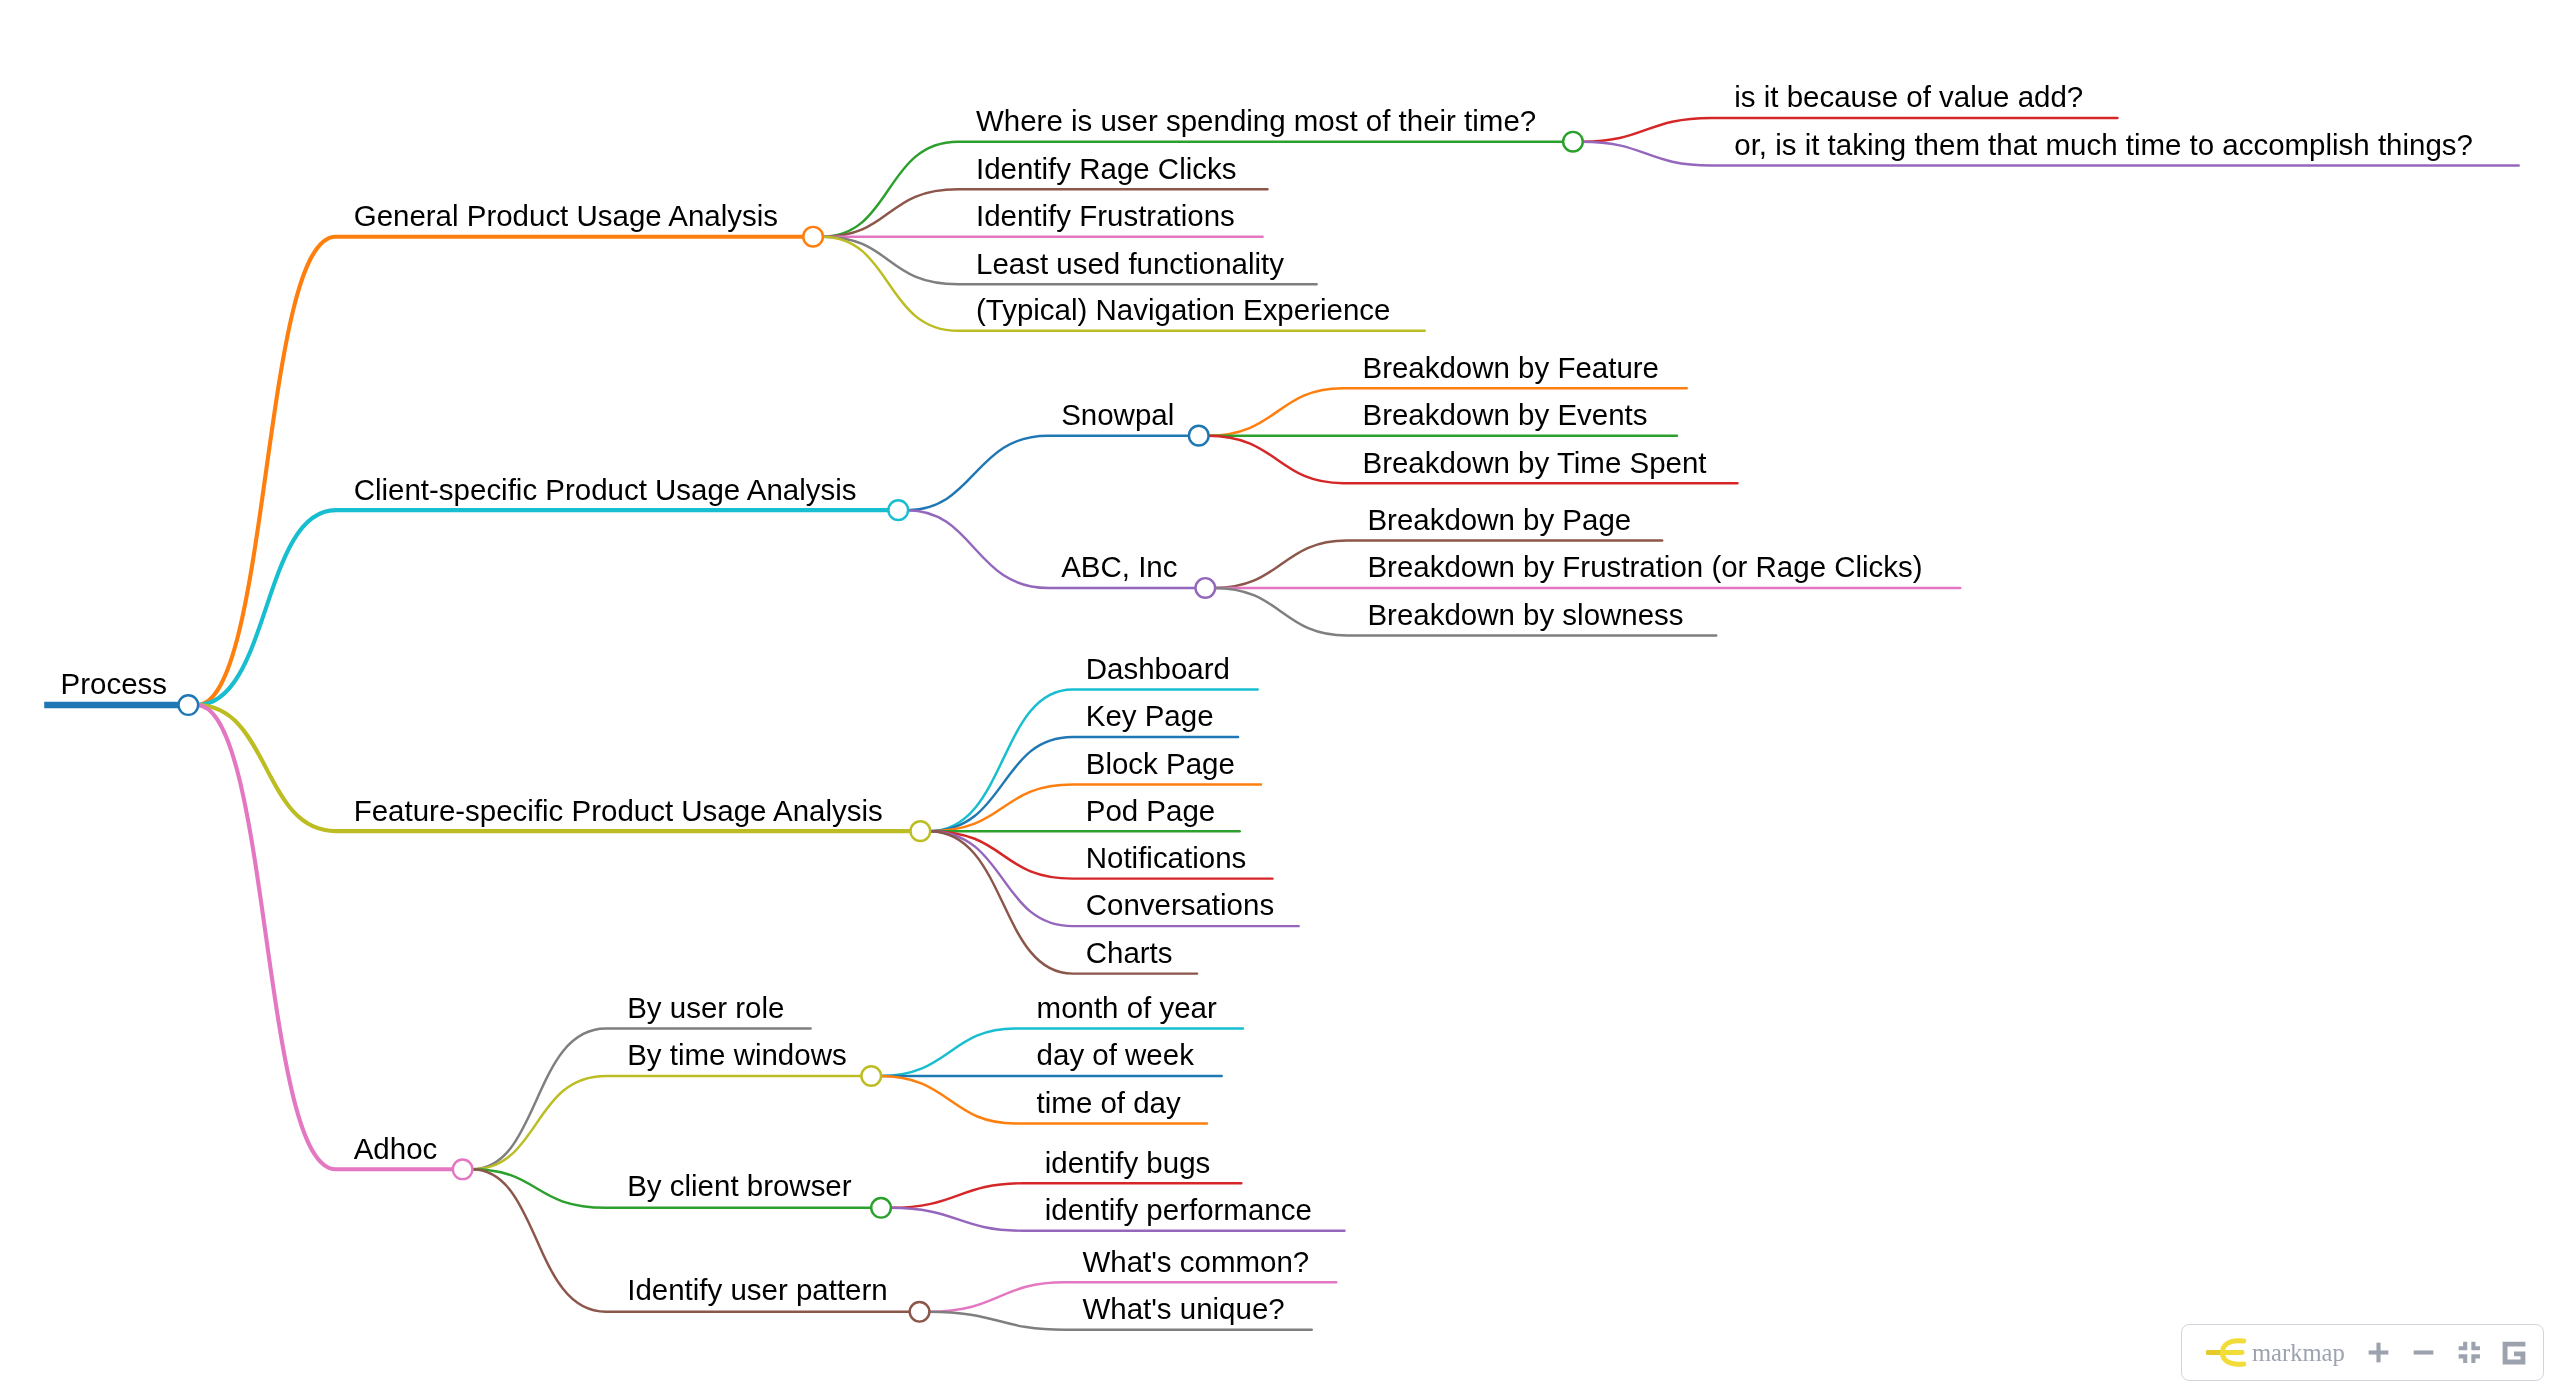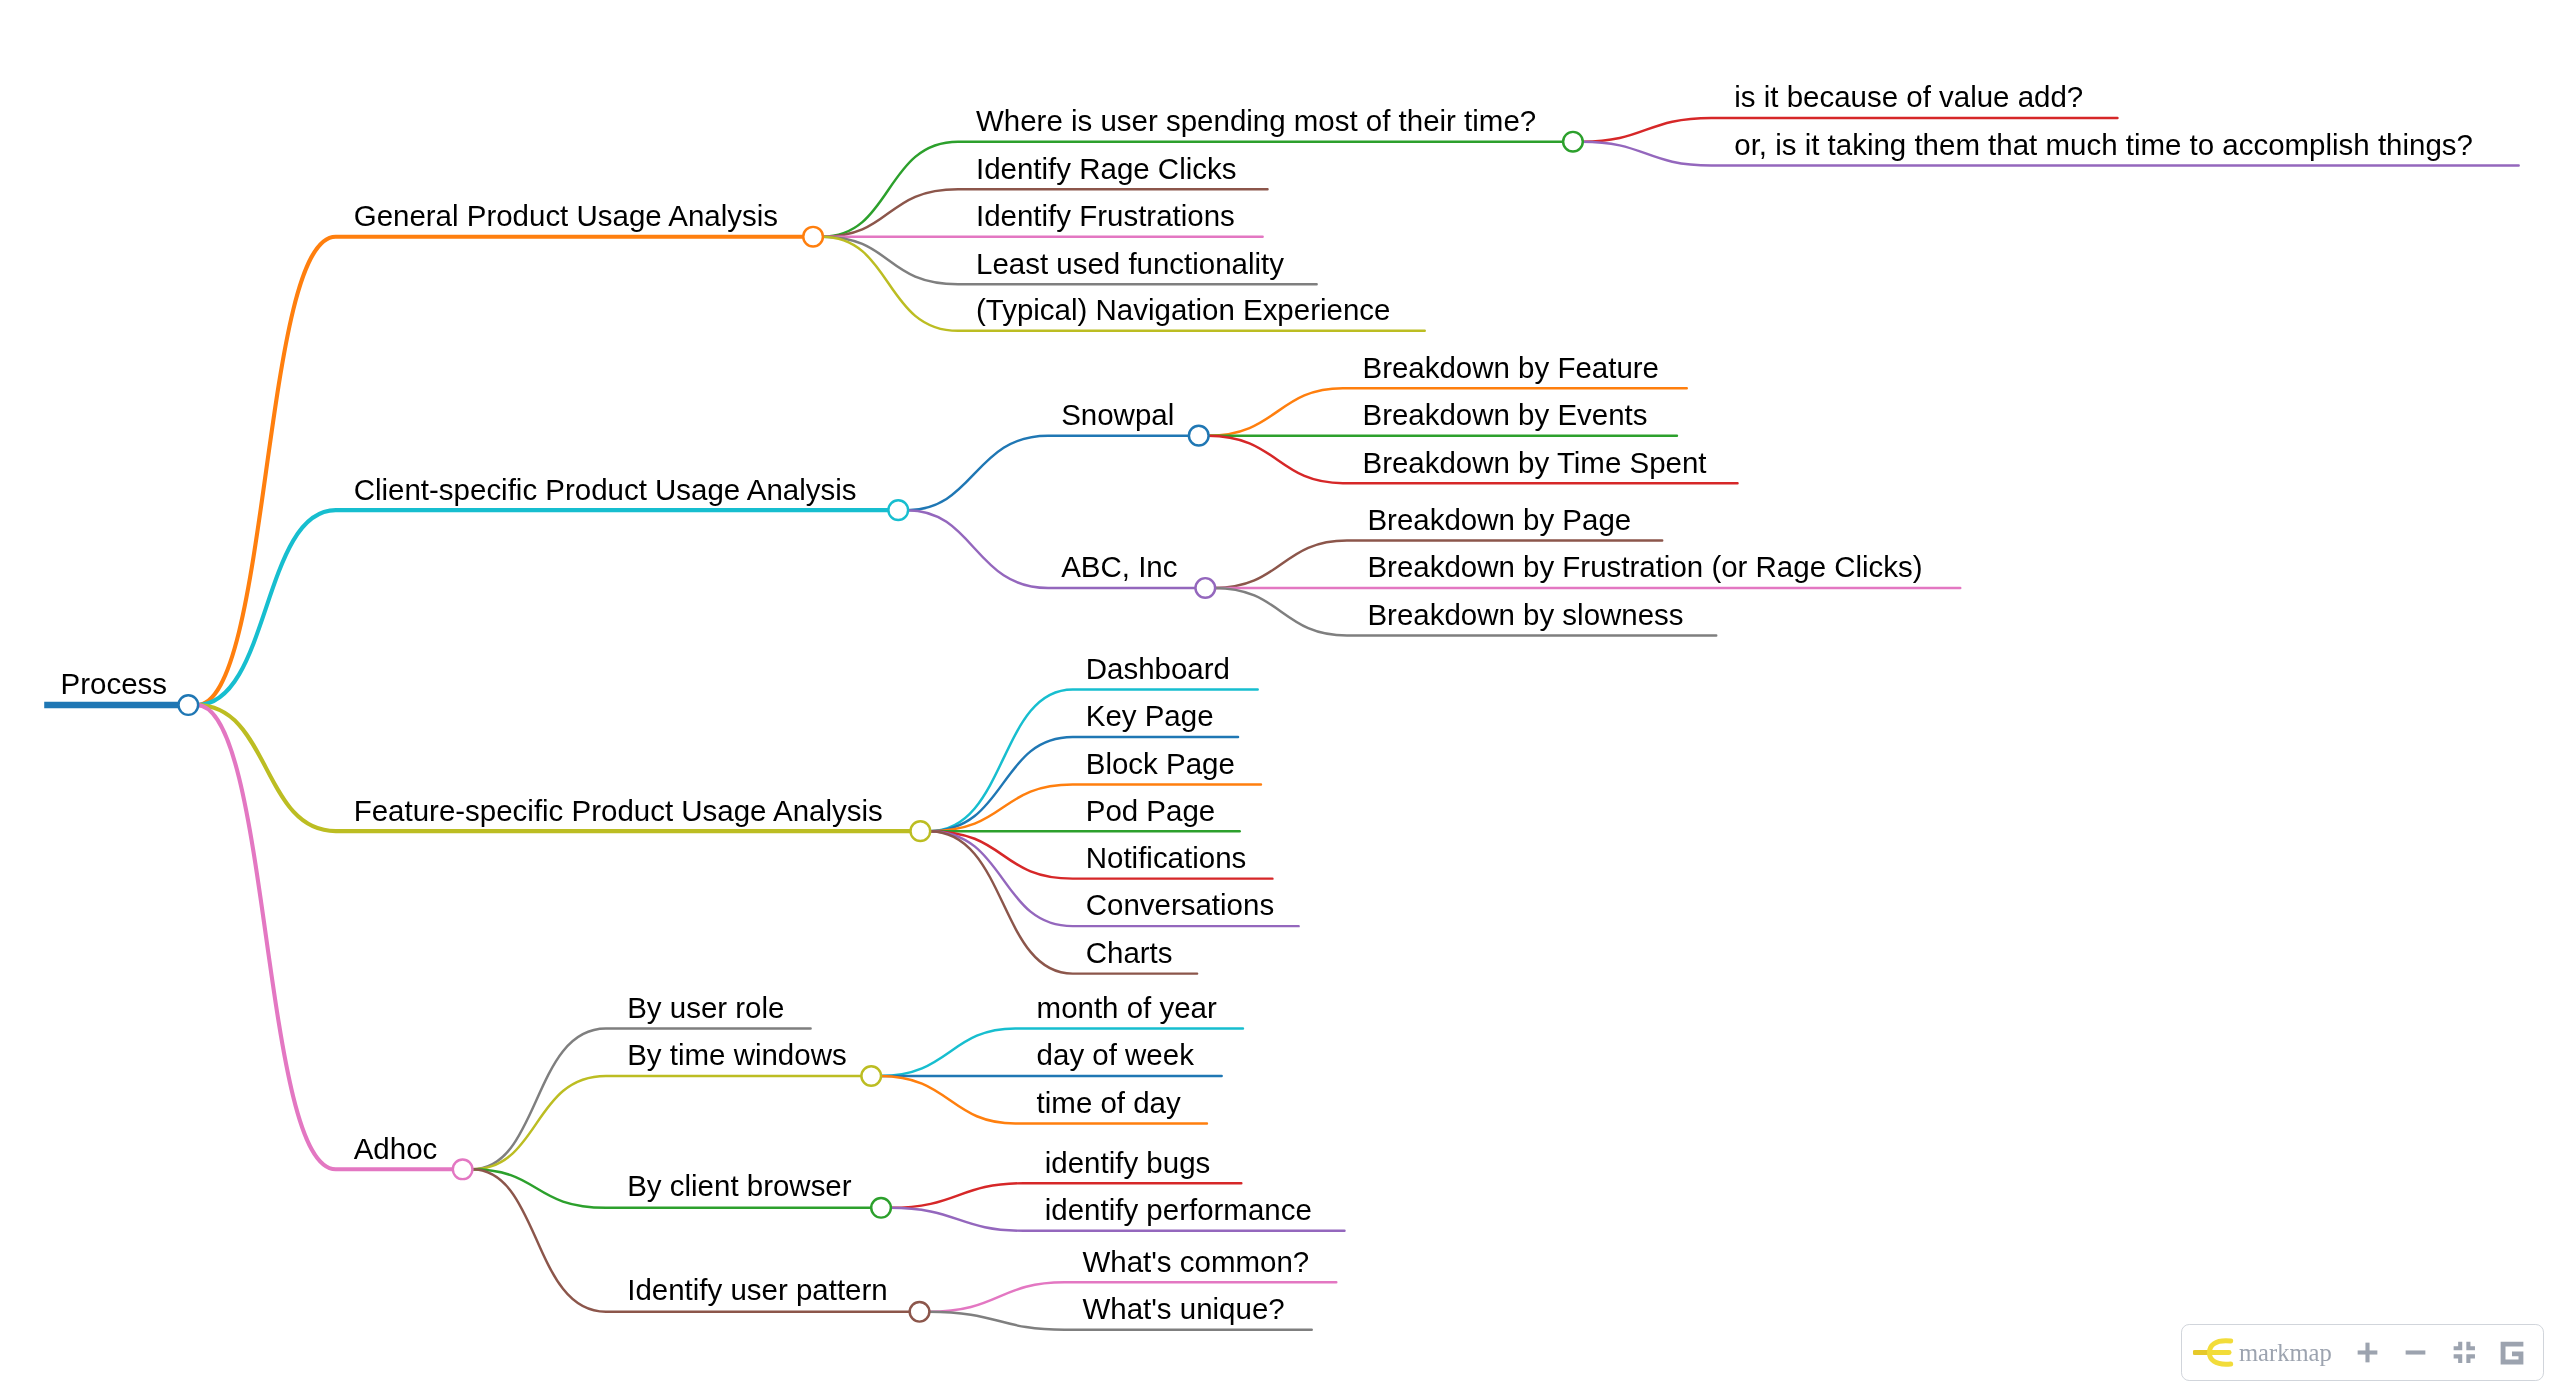--- a/index.html
+++ b/index.html
@@ -4,21 +4,21 @@
 <style>
   html, body { margin: 0; padding: 0; background: #ffffff; }
   body { width: 2576px; height: 1397px; position: relative; overflow: hidden; font-family: "Liberation Sans", sans-serif; }
   #mindmap { position: absolute; left: 0; top: 0; }
   .node-text { font-family: "Liberation Sans", sans-serif; font-size: 36px; fill: #000000; }
   .link { fill: none; stroke-linecap: round; }
   .node-circle { fill: #ffffff; cursor: pointer; }
   .toolbar {
     position: absolute; left: 2181px; top: 1324px; width: 363px; height: 57px;
     border: 1.6px solid #d1d5db; border-radius: 8.2px; background: #ffffff;
-    box-sizing: border-box; display: flex; align-items: center; padding-left: 11px;
+    box-sizing: border-box; display: flex; align-items: center; padding-left: 24px;
   }
   .brand { display: flex; align-items: center; height: 100%; margin-right: 18px; }
   .brand-text { font-family: "Liberation Serif", serif; font-size: 24.6px; color: #9ca3af; margin-left: 4.9px; }
   .tb-btn { width: 36px; height: 36px; display: flex; align-items: center; justify-content: center; margin-right: 13px; cursor: pointer; }
 </style>
 </head>
 <body>
 
 <svg id="mindmap" width="2576" height="1397" viewBox="0 0 3146 1706" xmlns="http://www.w3.org/2000/svg">
 

